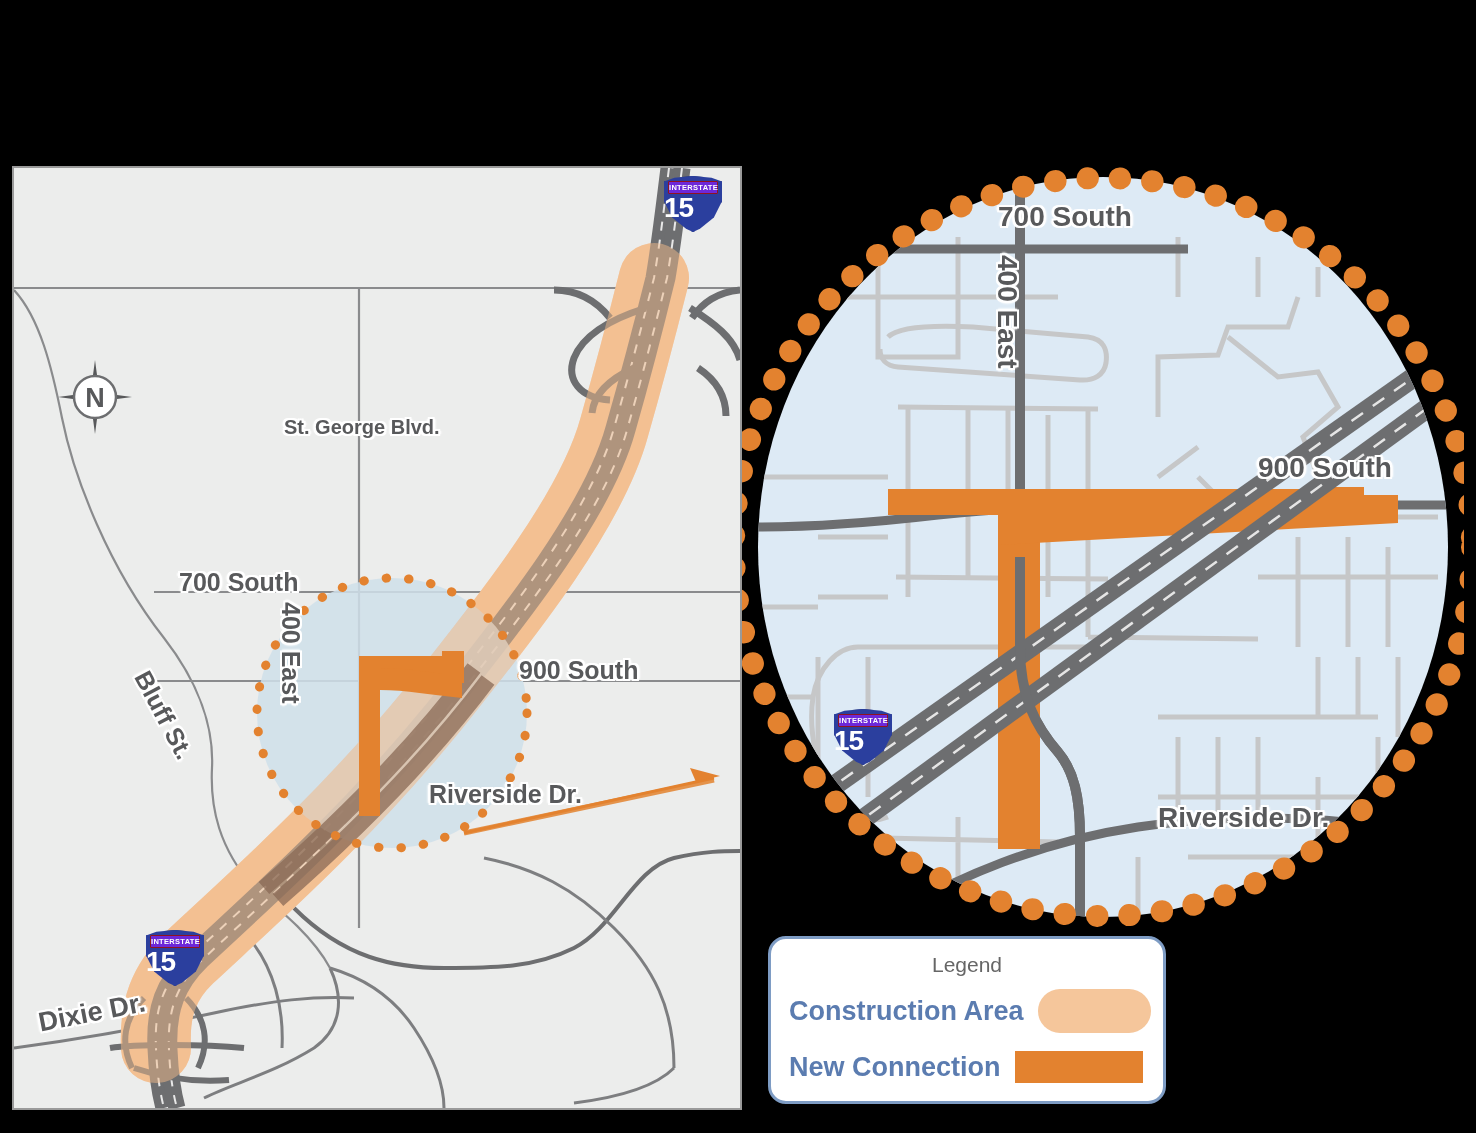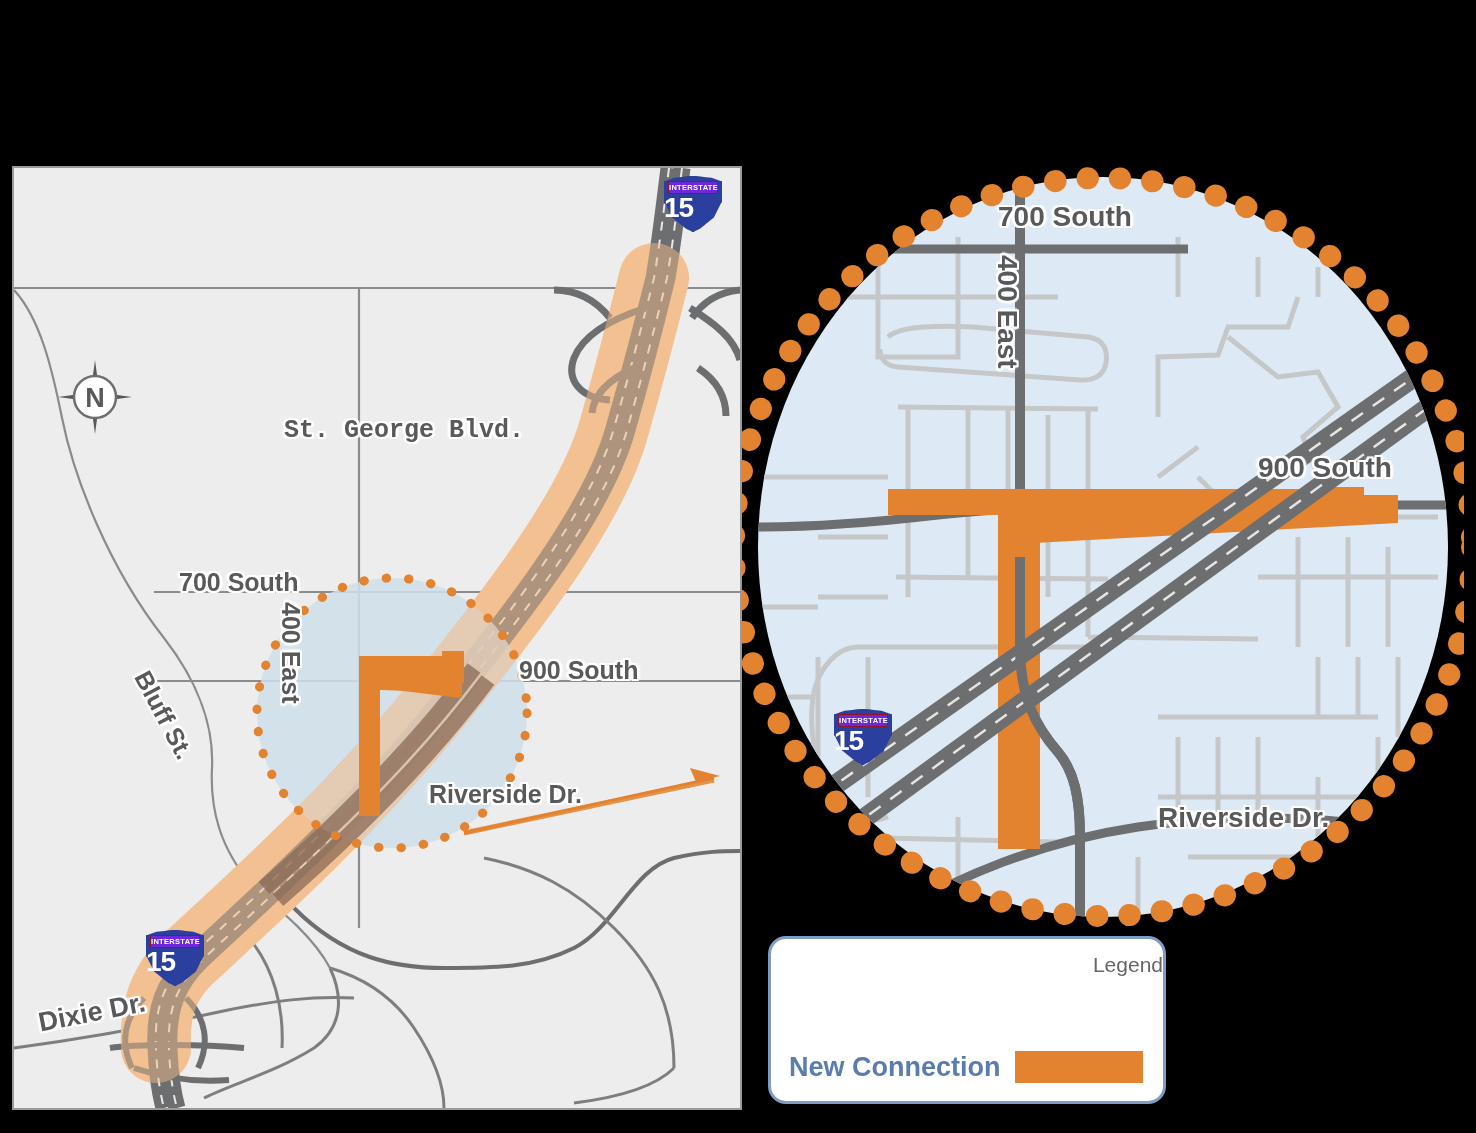--- a/index.html
+++ b/index.html
@@ -28,21 +28,21 @@
   .shield .sh-band{position:absolute;left:4px;top:5px;width:50px;height:13px;background:#6d28d9;
       border:1px solid #8f1420;box-sizing:border-box;border-radius:1px;}
   .shield .sh-band span{display:block;color:#fff;font-size:7.5px;font-weight:bold;
       letter-spacing:.3px;text-align:center;line-height:11px;}
   .shield .sh-num{position:absolute;left:0;top:16px;width:58px;color:#fff;
       font-size:28px;font-weight:bold;line-height:32px;letter-spacing:-1px;}
 
   
   #legend{position:absolute;left:768px;top:936px;width:398px;height:168px;background:#fff;
           border:3px solid #7e9cc4;border-radius:18px;box-sizing:border-box;}
-  #legend-title{position:absolute;top:14px;left:0;width:100%;text-align:right;
+  #legend-title{position:absolute;top:14px;left:0;width:100%;text-align:center;
           color:#666;font-size:21px;}
   .leg-row{position:absolute;left:18px;width:362px;height:48px;display:flex;align-items:center;}
   .leg-row .leg-text{color:#5b7cb0;font-size:27px;font-weight:bold;white-space:nowrap;}
   .swatch-construction{width:128px;height:44px;background:#f5c69b;border-radius:22px;}
   .swatch-connection{width:128px;height:32px;background:#e3822f;}
 
   
   #inset{position:absolute;left:742px;top:163px;width:722px;height:770px;}
   #inset-clip{position:absolute;left:16px;top:14px;width:690px;height:740px;
               border-radius:50%;background:#ddeaf5;overflow:hidden;}
@@ -157,21 +157,21 @@
       <svg width="74" height="74" viewBox="0 0 74 74">
         <path d="M37,0 L41,30 L37,27 L33,30 Z" fill="#58595b"></path>
         <path d="M37,74 L41,44 L37,47 L33,44 Z" fill="#58595b"></path>
         <path d="M0,37 L30,33 L27,37 L30,41 Z" fill="#58595b"></path>
         <path d="M74,37 L44,33 L47,37 L44,41 Z" fill="#58595b"></path>
         <circle cx="37" cy="37" r="21" fill="#fff" stroke="#6d6e70" stroke-width="2.5"></circle>
         <text x="37" y="47" text-anchor="middle" font-family="Liberation Sans, sans-serif" font-size="27" font-weight="bold" fill="#58595b">N</text>
       </svg>
     </div>
 
-    <div class="lbl" style="left:270px;top:248px;font-size:25px;font-family:Liberation Mono, monospace;">St. George Blvd.</div>
+    <div class="lbl" style="left:270px;top:248px;font-size:20px;">St. George Blvd.</div>
 
     <div class="lbl" style="left:291px;top:434px;font-size:25px;transform:rotate(90deg);
                             transform-origin:left top;">400 East</div>
 
     <div class="lbl" style="left:165px;top:400px;font-size:25px;">700 South</div>
 
     <div class="lbl" style="left:505px;top:488px;font-size:25px;">900 South</div>
 
     <div class="lbl" style="left:140px;top:498px;font-size:25px;transform:rotate(62deg);
                             transform-origin:left top;">Bluff St.</div>
@@ -286,20 +286,24 @@
     </div>
 
     <svg id="dots" viewBox="0 0 722 770">
       <circle cx="361" cy="384" r="369" fill="none" stroke="#e3822f" stroke-width="22" stroke-linecap="round" stroke-dasharray="0.5 32"></circle>
     </svg>
   </div>
 
   <div id="legend">
     <div id="legend-title">Legend</div>
 
+    <div class="leg-row" style="top:48px;">
+      <span class="leg-text">Construction Area</span>
+      <span class="swatch-construction" style="margin-left:14px;"></span>
+    </div>
 
     <div class="leg-row" style="top:104px;text-align:right;">
       <span class="leg-text">New Connection</span>
       <span class="swatch-connection" style="margin-left:14px;"></span>
     </div>
   </div>
 
 </div>
 
 </body></html>

